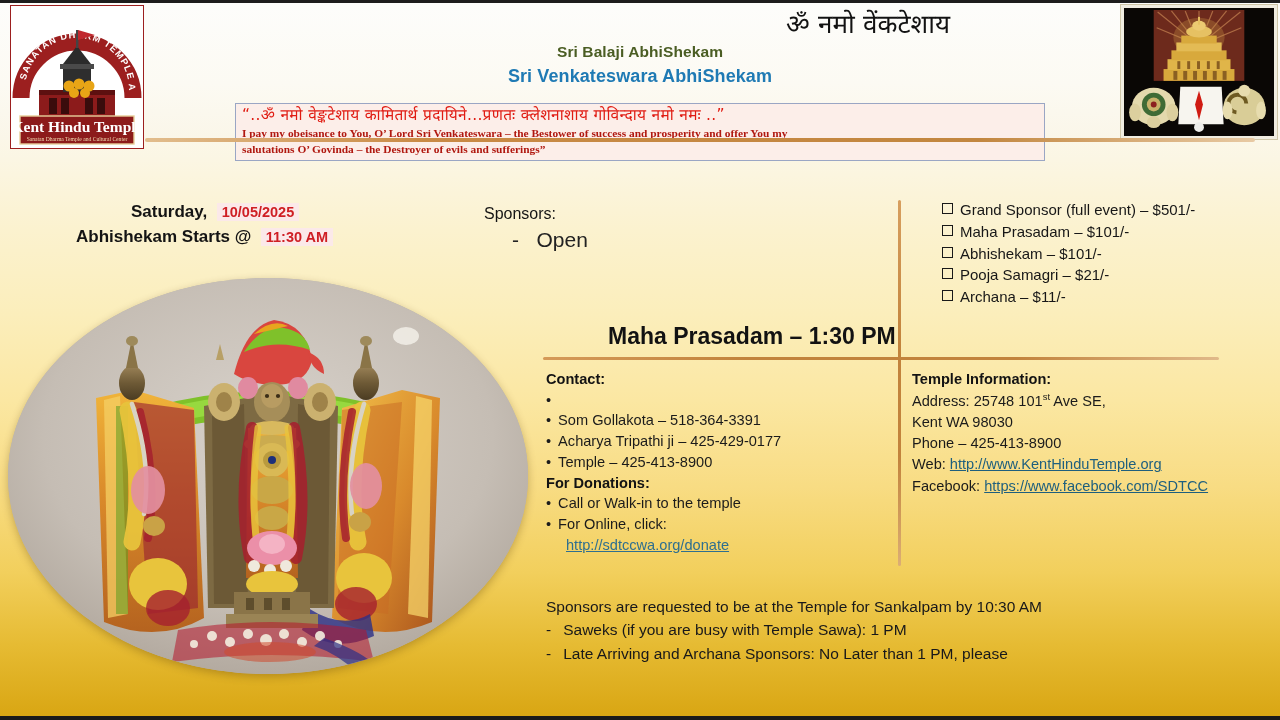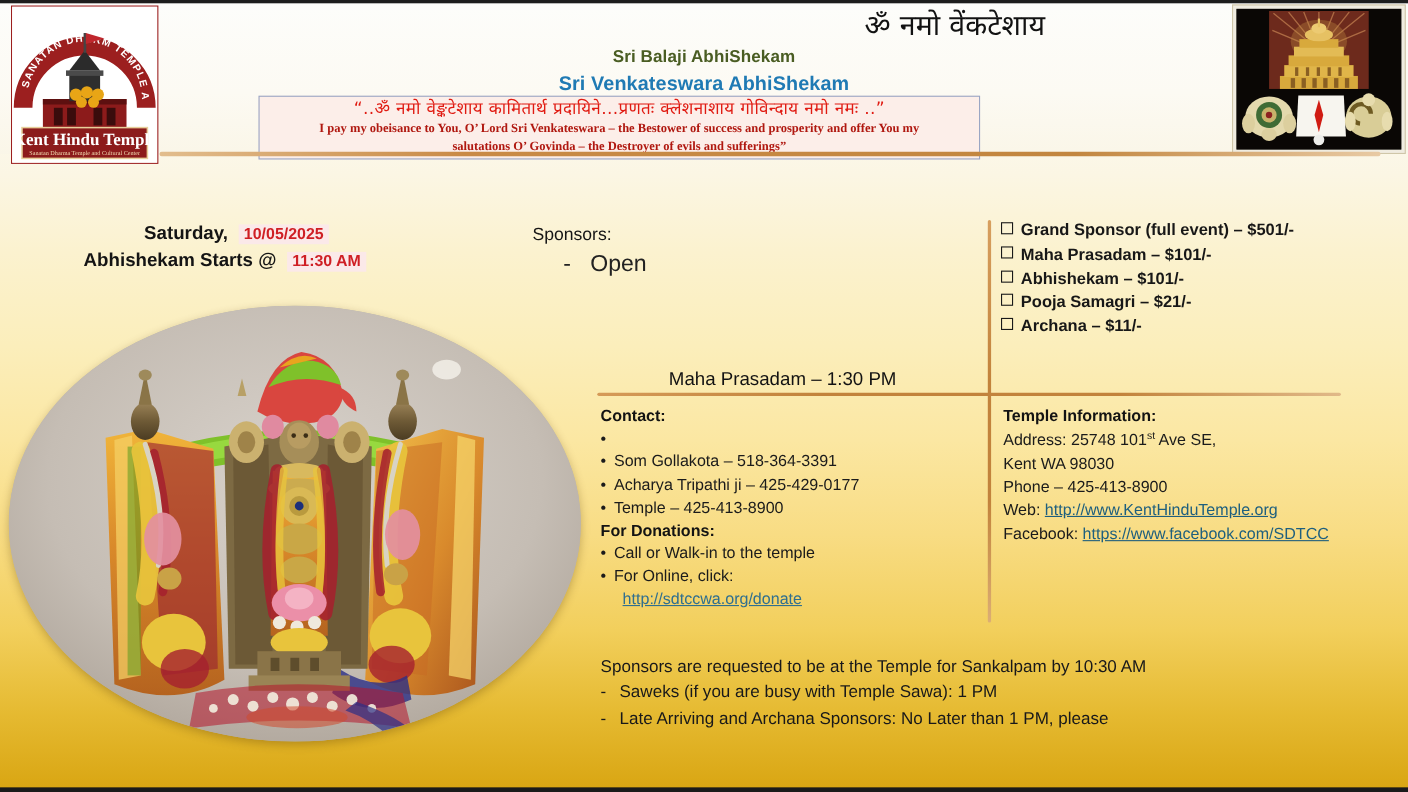--- a/index.html
+++ b/index.html
@@ -28,22 +28,22 @@
   .hdr .om{font-family:"DejaVu Sans",sans-serif;font-size:26px;color:#121212;line-height:1.25;text-align:right;}
   .hdr .l2{font-size:15.5px;font-weight:bold;color:#4a5d23;margin-top:2px;letter-spacing:.1px;}
   .hdr .l3{font-size:18px;font-weight:bold;color:#1f7ab4;margin-top:5px;letter-spacing:.1px;}
 
   
   .tpl{position:absolute;left:1120px;top:4px;width:158px;height:136px;
      background:#f0ece0;border:1px solid #cfc6a8;padding:3px;}
   .tpl-in{width:100%;height:100%;background:#090604;overflow:hidden;position:relative;}
 
   
-  .mantra{position:absolute;left:235px;top:87px;width:656px;height:58px;
-     background:#fceee9;border:1px solid #9aa6c4;padding:3px 6px 0;text-align:center;}
+  .mantra{position:absolute;left:235px;top:103px;width:810px;height:58px;
+     background:#fceee9;border:1px solid #9aa6c4;padding:3px 6px 0;}
   .mantra .skt{font-family:"DejaVu Sans",sans-serif;font-size:15.5px;color:#e01b12;
      letter-spacing:.3px;line-height:1.15;white-space:nowrap;}
   .mantra .eng{font-family:"Liberation Serif",serif;font-weight:bold;font-size:11.4px;
      color:#b01810;line-height:1.22;margin-top:2px;}
 
   
   .hr-top{position:absolute;left:145px;top:138px;width:1110px;height:4px;
      background:linear-gradient(90deg,#e2bd8d,#c98a46 25%,#c2863f 75%,#e8caa4);border-radius:2px;}
   .hr-mid{position:absolute;left:543px;top:357px;width:676px;height:3px;
      background:linear-gradient(90deg,#d59a58,#c2833c 30%,#c2833c 70%,#e0b989);border-radius:2px;}
@@ -55,24 +55,24 @@
   .dateblk .r1,.dateblk .r2{font-size:17px;font-weight:bold;color:#141414;line-height:1.45;white-space:nowrap;}
   .dateblk .r1{padding-left:55px;}
   .hl{background:#fbe9e9;color:#cf1f24;font-size:14.5px;font-weight:bold;padding:1px 5px;}
 
   
   .spon{position:absolute;left:484px;top:205px;}
   .spon .t{font-size:16px;font-weight:normal;color:#151515;}
   .spon .o{font-size:21px;color:#222;margin-top:5px;padding-left:28px;}
 
   
-  .maha{position:absolute;left:608px;top:335px;font-size:17px;font-weight:normal;color:#121212;white-space:nowrap;}
-
-  
-  .slist{position:absolute;left:910px;top:199px;font-weight:bold;}
+  .maha{position:absolute;left:608px;top:323px;font-size:23px;font-weight:bold;color:#121212;white-space:nowrap;}
+
+  
+  .slist{position:absolute;left:942px;top:199px;}
   .slist .it{font-size:15px;color:#171717;line-height:1.45;white-space:nowrap;display:flex;align-items:baseline;gap:7px;}
   .box{display:inline-block;width:11px;height:11px;border:1.6px solid #191919;flex:0 0 auto;position:relative;top:-1px;}
 
   
   .contact{position:absolute;left:546px;top:369px;width:350px;}
   .contact .h{font-size:14.6px;font-weight:bold;color:#131313;line-height:1.42;}
   .contact .li{font-size:14.6px;color:#1b1b1b;line-height:1.42;display:flex;gap:7px;}
   .contact .li .b{flex:0 0 auto;}
   .lnk{color:#2f6f8f;text-decoration:underline;}
   .lnk2{color:#1e5f7e;text-decoration:underline;}

